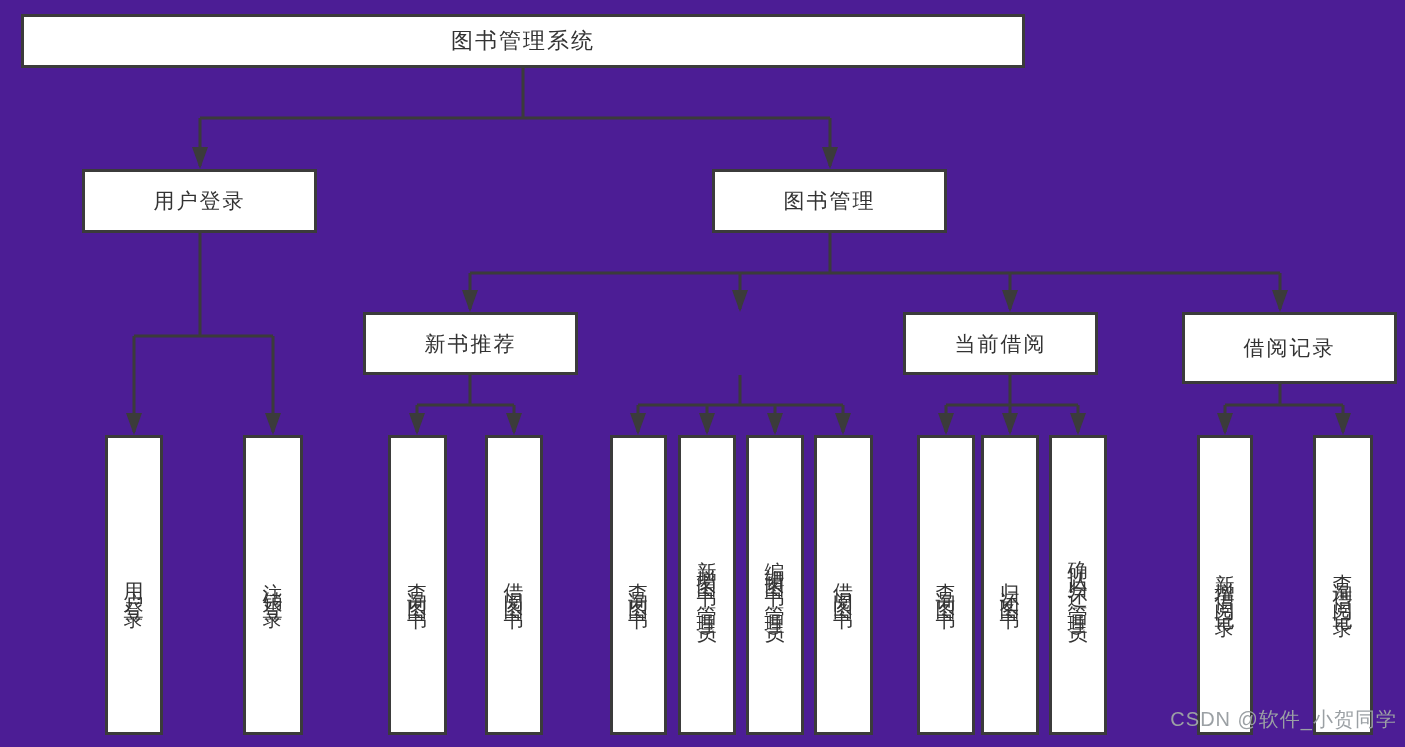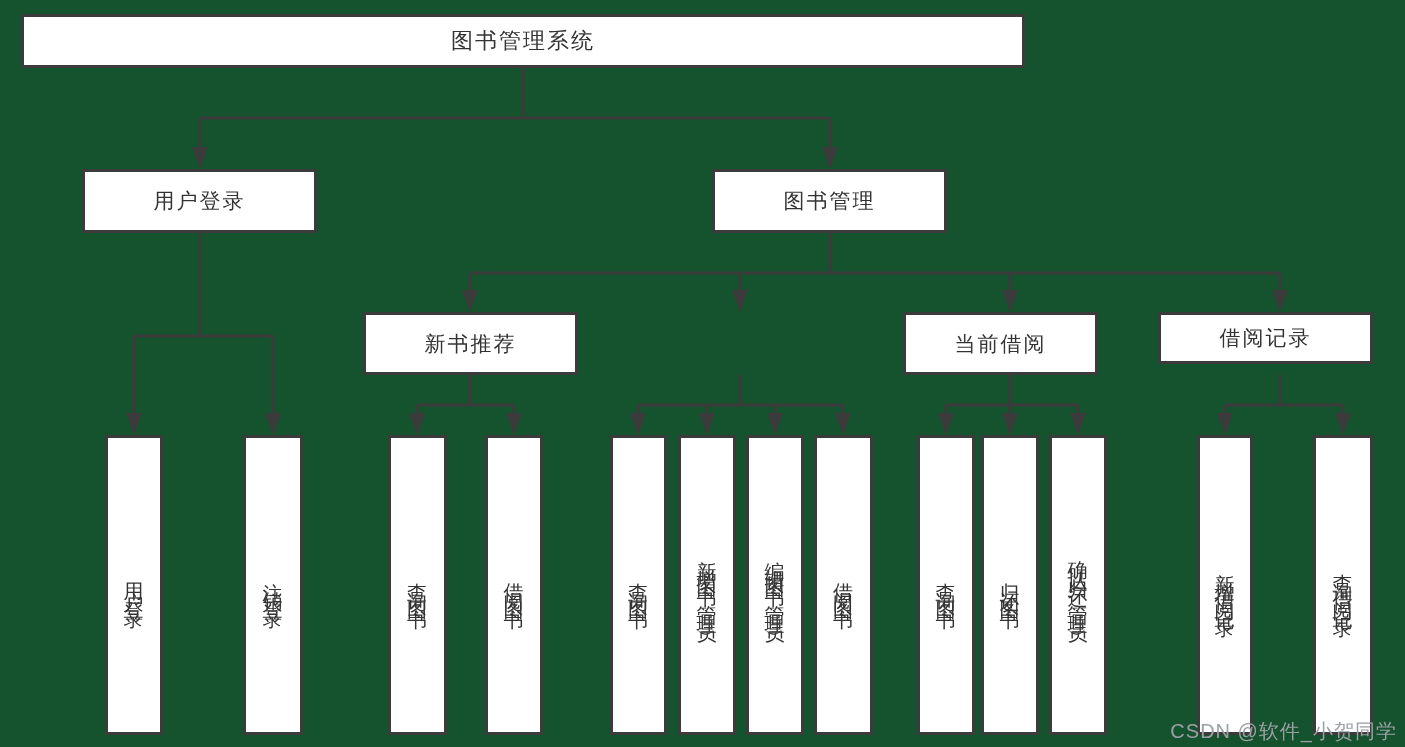--- a/index.html
+++ b/index.html
@@ -1,32 +1,32 @@
 <!DOCTYPE html>
 <html><head>
 <meta charset="utf-8">
 <style>
   html,body{margin:0;padding:0;background:#ffffff;}
   .canvas{
-    position:relative;width:1405px;height:747px;background:#14532d;
+    position:relative;width:1405px;height:747px;background:#4c1d95;
     font-family:"Liberation Sans","DejaVu Sans",sans-serif;overflow:hidden;
   }
   .connectors{position:absolute;left:0;top:0;width:1405px;height:747px;}
   .node{
     position:absolute;box-sizing:border-box;border:3px solid #3b3b3b;background:#ffffff;
     display:flex;align-items:center;justify-content:center;color:#333333;
   }
   .node.h span{font-size:21px;letter-spacing:2px;white-space:nowrap;}
   .node.root span{font-size:22px;}
   .node.leaf span{
     writing-mode:vertical-rl;text-orientation:mixed;
     font-size:20px;letter-spacing:9px;line-height:1;white-space:nowrap;
   }
   .watermark{
-    position:absolute;right:8px;bottom:2px;color:#9ba0a4;font-size:20px;
+    position:absolute;right:8px;bottom:14px;color:#9ba0a4;font-size:20px;
     letter-spacing:1px;z-index:5;white-space:nowrap;
   }
 </style>
 </head>
 <body>
 
 <div class="canvas">
 
   <svg class="connectors" viewBox="0 0 1405 747" xmlns="http://www.w3.org/2000/svg">
     <path d="M523 68 V118 M200 118 H830 M200 118 V166 M830 118 V166
@@ -69,21 +69,21 @@
   <div class="node h" style="left:363px;top:312px;width:215px;height:63px">
     <span>新书推荐</span>
   </div>
 
   <div class="node h" style="left:712px;top:169px;width:235px;height:64px">
     <span>图书管理</span>
   </div>
   <div class="node h" style="left:903px;top:312px;width:195px;height:63px">
     <span>当前借阅</span>
   </div>
-  <div class="node h" style="left:1158px;top:312px;width:215px;height:52px">
+  <div class="node h" style="left:1182px;top:312px;width:215px;height:72px">
     <span>借阅记录</span>
   </div>
 
   <div class="node leaf" style="left:105px;top:435px;width:58px;height:300px">
     <span>用户登录</span>
   </div>
   <div class="node leaf" style="left:243px;top:435px;width:60px;height:300px">
     <span>注销登录</span>
   </div>
 

